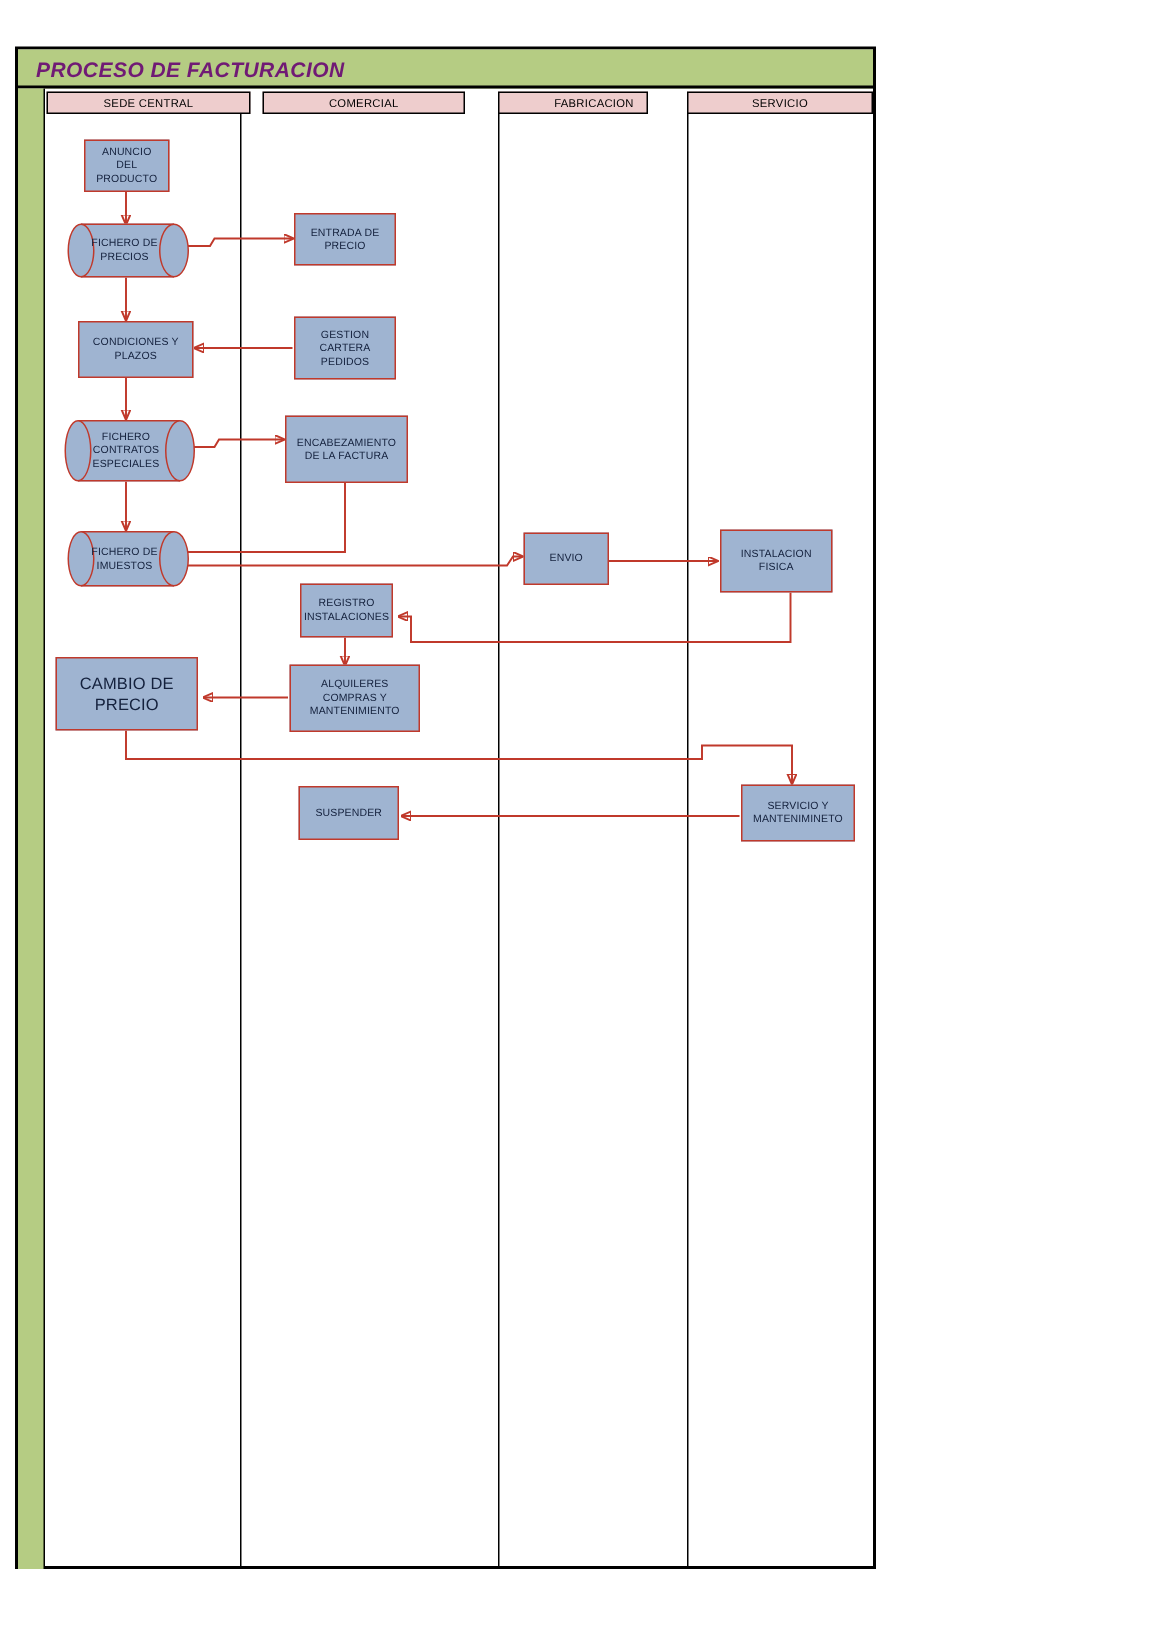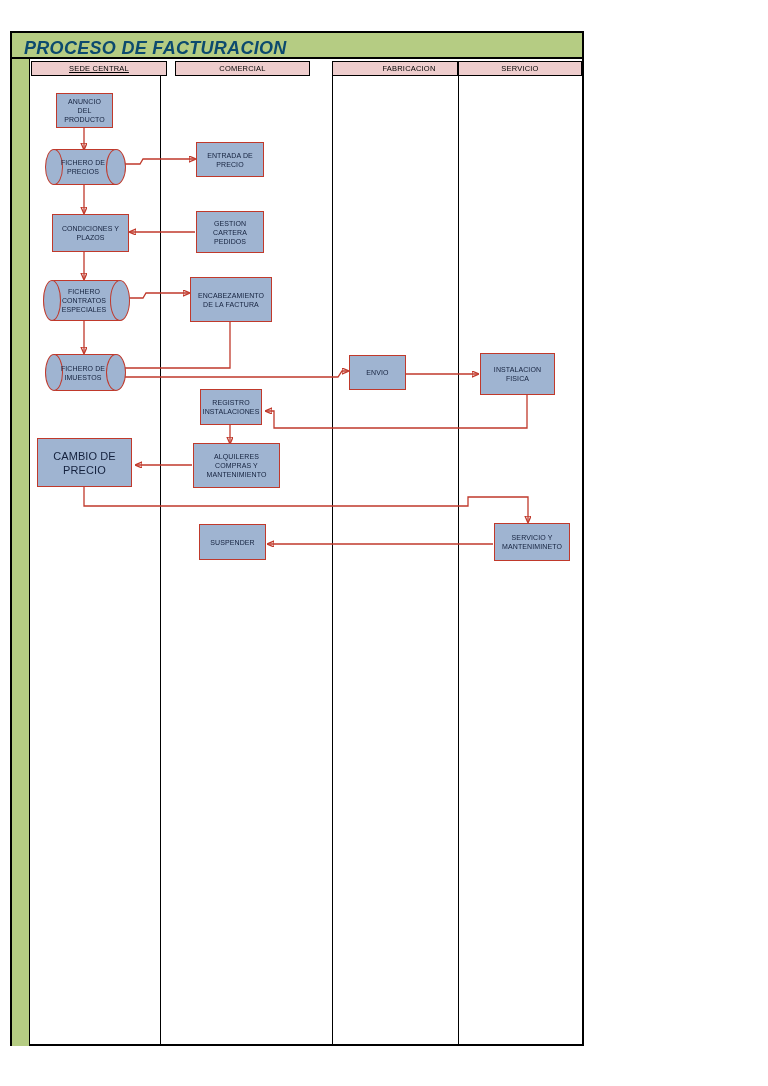--- a/index.html
+++ b/index.html
@@ -37,24 +37,24 @@
     width: 100%;
     height: 26px;
     background: #b5cc83;
     border-bottom: 2px solid #000000;
     box-sizing: border-box;
   }
   #title-text {
     position: absolute;
     left: 12px;
     top: 5px;
-    font-size: 18px;
+    font-size: 14px;
     font-weight: bold;
     font-style: italic;
-    color: #0c4a6e;
+    color: #701a75;
     letter-spacing: 0.3px;
     white-space: nowrap;
   }
 
   
   #green-strip {
     position: absolute;
     left: 0;
     top: 26px;
     width: 18px;
@@ -183,27 +183,27 @@
 <div id="page">
 
   <div id="chart-frame">
 
     <div id="title-band">
       <div id="title-text">PROCESO DE FACTURACION</div>
     </div>
 
     <div id="green-strip"></div>
 
-    <div class="lane-header" style="left:19px; width:136px;text-decoration:underline;">
+    <div class="lane-header" style="left:19px; width:136px;">
       <span>SEDE CENTRAL</span>
     </div>
     <div class="lane-header" style="left:163px; width:135px;">
       <span>COMERCIAL</span>
     </div>
-    <div class="lane-header" style="left:320px; width:126px;padding-left:28px;">
+    <div class="lane-header" style="left:320px; width:100px;padding-left:28px;">
       <span>FABRICACION</span>
     </div>
     <div class="lane-header" style="left:446px; width:124px;text-align:center;">
       <span>SERVICIO</span>
     </div>
 
     <div class="lane-divider" style="left:148px;"></div>
     <div class="lane-divider" style="left:320px;"></div>
     <div class="lane-divider" style="left:446px;"></div>
 

